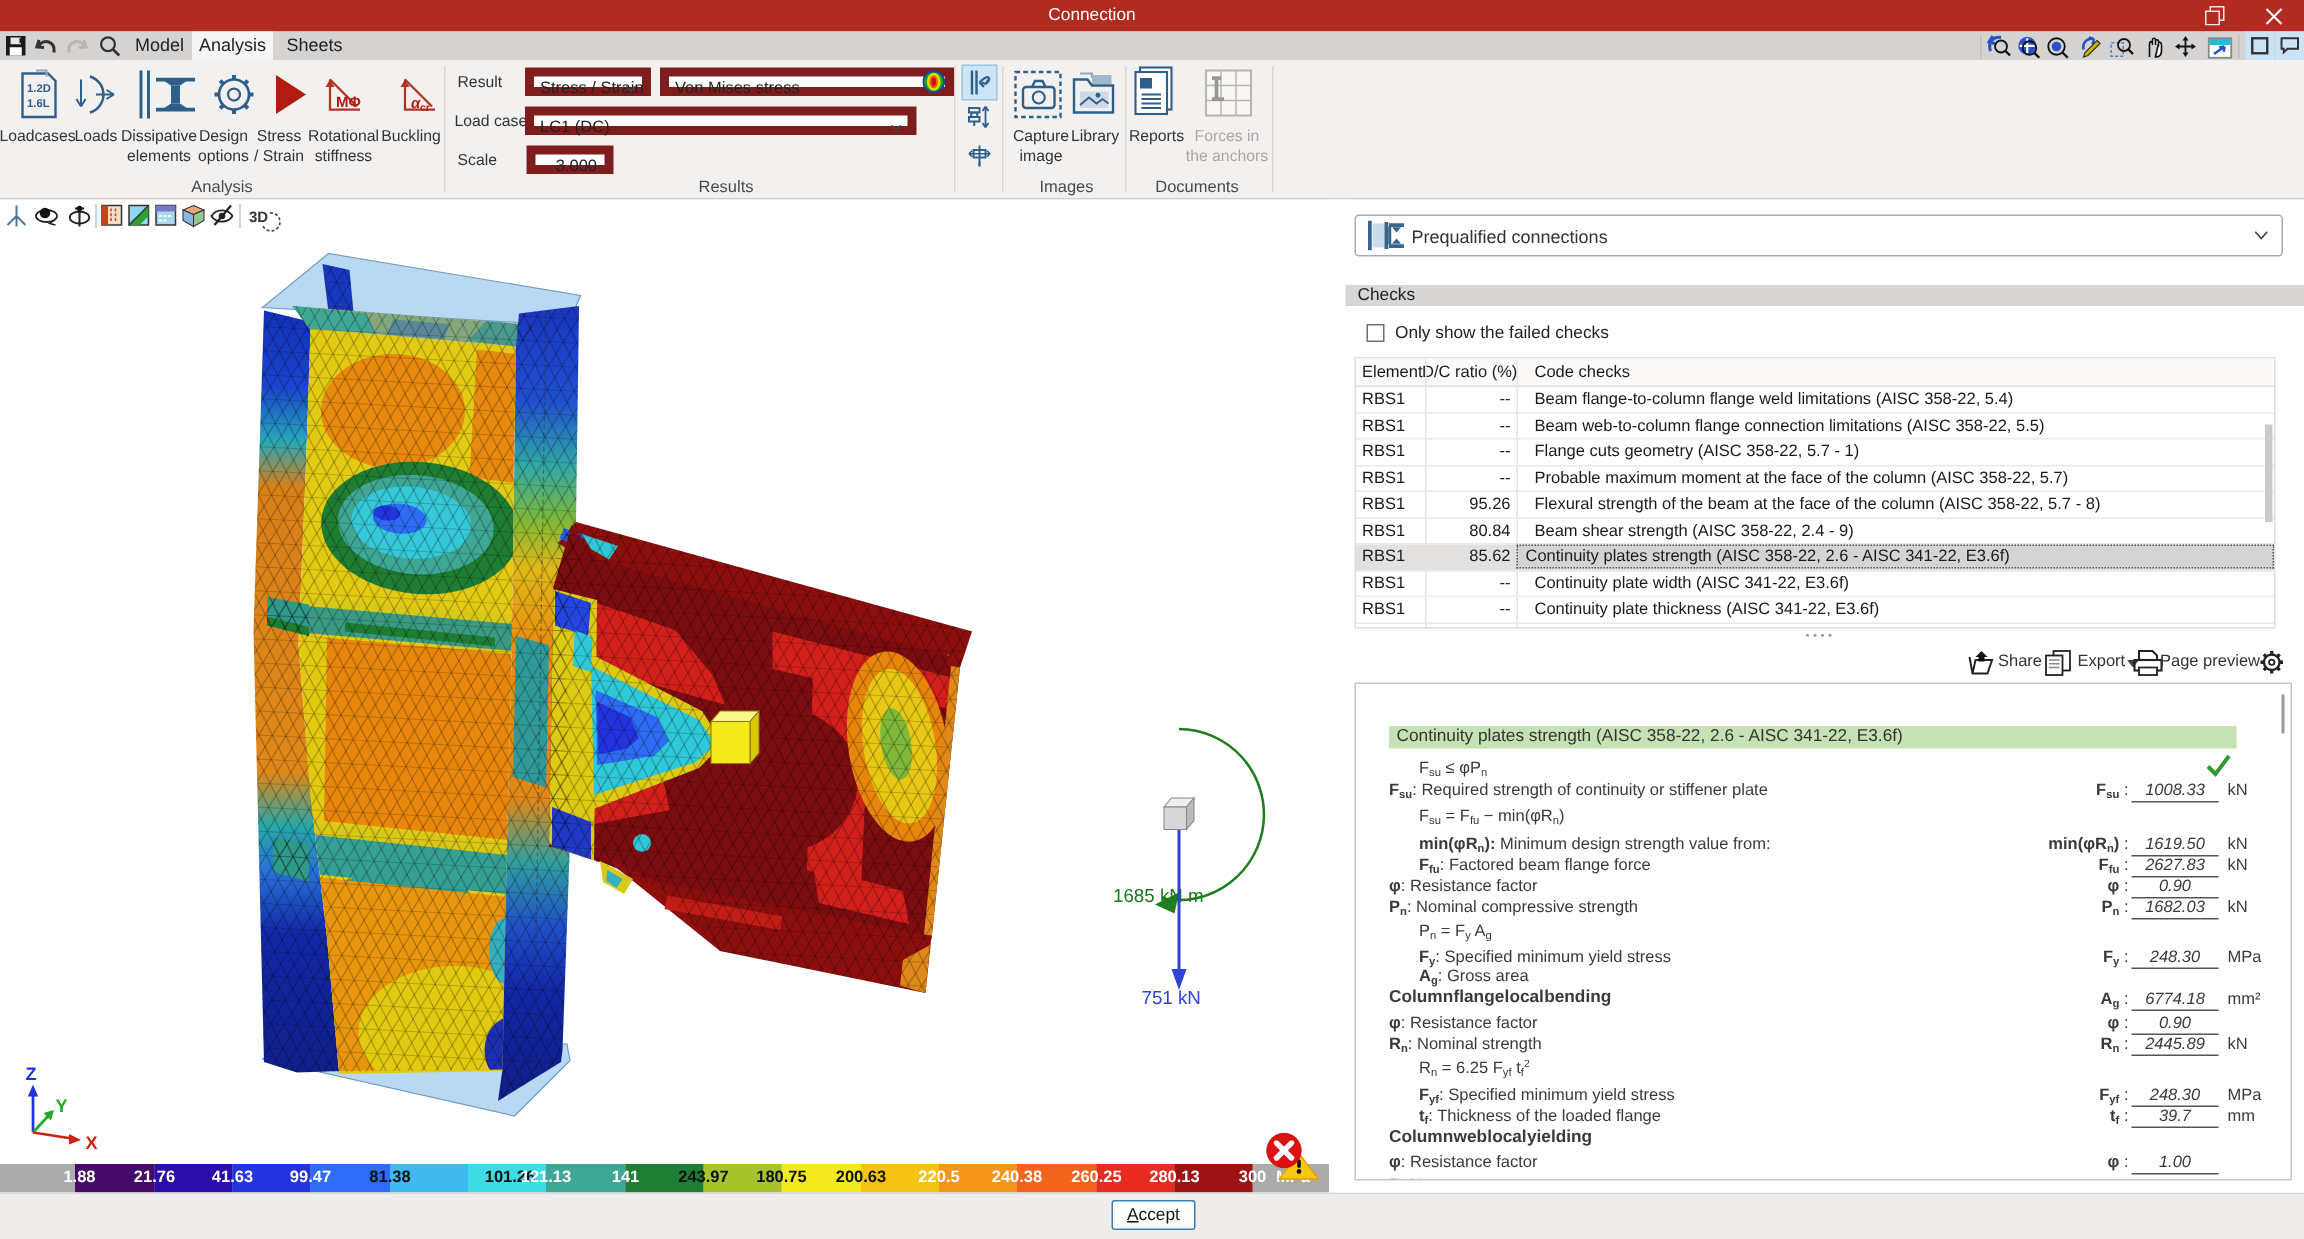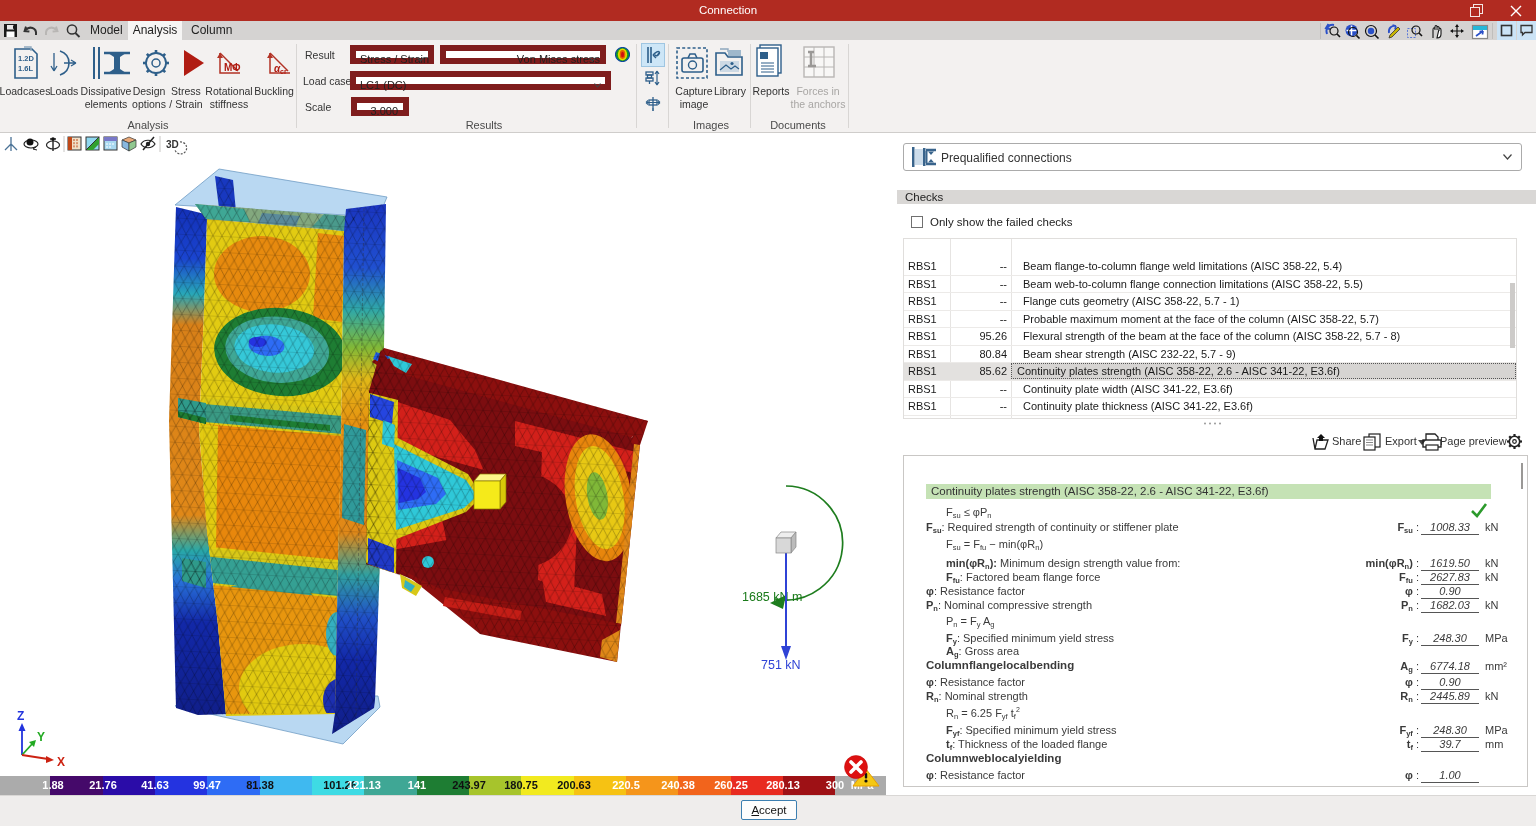--- a/index.html
+++ b/index.html
@@ -66,21 +66,21 @@
     <rect x="4" y="2" width="7" height="4.5" fill="#e8e8e8"></rect>
     <rect x="10" y="2.4" width="1.6" height="3.4" fill="#1a1a1a"></rect>
     <rect x="3.5" y="8.5" width="8" height="5.5" fill="#fff"></rect>
     <path d="M33 12 C34 4 26 3 23 7 M23 3.6 L21.6 8.2 L26.4 8.6" stroke="#333" stroke-width="2" fill="none"></path>
     <path d="M43 12 C42 4 50 3 53 7 M53 3.6 L54.4 8.2 L49.6 8.6" stroke="#b8b6b4" stroke-width="2" fill="none"></path>
     <circle cx="69" cy="6.5" r="4.6" stroke="#333" stroke-width="1.5" fill="none"></circle>
     <path d="M72.4 10 L76.5 14" stroke="#333" stroke-width="1.8"></path>
   </svg>
   <div class="abs tab" style="left:90px;padding:0;">Model</div>
   <div class="abs tab" id="tab-analysis" style="left:128px;width:54px;padding:0;text-align:center;">Analysis</div>
-  <div class="abs tab" style="left:191px;padding:0;">Column</div>
+  <div class="abs tab" style="left:191px;padding:0;">Sheets</div>
 
   <svg class="abs" style="left:1320px;top:22px" width="176" height="18" viewBox="0 0 176 18">
     <line x1="0.5" y1="1" x2="0.5" y2="17" stroke="#c0bebc"></line>
     <g fill="none" stroke="#111" stroke-width="1.2">
       <g transform="translate(5,2)">
         <path d="M2 10 C0 4 4 0 9 1 M3.5 0 L1 4 L5 5" stroke="#2a50c8" stroke-width="2"></path>
         <circle cx="9" cy="7" r="4"></circle>
         <path d="M12 10 L15 13" stroke-width="1.6"></path>
       </g>
       <g transform="translate(25,2)">
@@ -190,21 +190,21 @@
   </svg>
 
   <div class="rlbl" style="left:305px;top:49px;">Result</div>
   <div class="rlbl" style="left:303px;top:75px;">Load case</div>
   <div class="rlbl" style="left:305px;top:101px;">Scale</div>
   <div class="combo" style="left:350px;top:45px;width:84px;height:19px;">Stress / Strain<span class="chev">
       <svg width="7" height="5" viewBox="0 0 7 5">
         <path d="M0.5 0.5 L3.5 4 L6.5 0.5" stroke="#444" fill="none" stroke-width="1.1"></path>
       </svg>
     </span></div>
-  <div class="combo" style="left:440px;top:45px;width:166px;height:19px;text-align:right;">Von Mises stress<span class="chev">
+  <div class="combo" style="left:440px;top:45px;width:196px;height:19px;">Von Mises stress<span class="chev">
       <svg width="7" height="5" viewBox="0 0 7 5">
         <path d="M0.5 0.5 L3.5 4 L6.5 0.5" stroke="#444" fill="none" stroke-width="1.1"></path>
       </svg>
     </span></div>
   <div class="combo" style="left:350px;top:71px;width:261px;height:19px;">LC1 (DC)<span class="chev">
       <svg width="7" height="5" viewBox="0 0 7 5">
         <path d="M0.5 0.5 L3.5 4 L6.5 0.5" stroke="#444" fill="none" stroke-width="1.1"></path>
       </svg>
     </span></div>
   <div class="combo" style="left:351px;top:97px;width:58px;height:19px;text-align:right;padding-right:5px;">3.000</div>
@@ -542,20 +542,25 @@
   </svg>
   <div class="abs" style="left:941px;top:151px;font-size:12px;color:#333;">Prequalified connections</div>
   <svg class="abs" style="left:1503px;top:154px" width="9" height="6" viewBox="0 0 9 6">
     <path d="M0.5 0.5 L4.5 5 L8.5 0.5" stroke="#444" fill="none" stroke-width="1.2"></path>
   </svg>
 
   <div class="abs secbar" style="left:897px;top:190px;width:639px;height:14px;line-height:14px;padding-left:8px;box-sizing:border-box;">Checks</div>
   <div class="abs" style="left:911px;top:216px;width:12px;height:12px;background:#fff;border:1px solid #707070;box-sizing:border-box;"></div>
   <div class="abs" style="left:930px;top:216px;font-size:11.5px;color:#222;">Only show the failed checks</div>
   <div class="abs" id="ctable">
+    <div style="position:absolute;left:0;top:0;width:612px;height:19px;background:#fbfaf9;border-bottom:1px solid #e0dedc;box-sizing:border-box;">
+      <span class="tc1" style="top:3px;">Element</span>
+      <span class="tc2" style="top:3px;width:62px;">D/C ratio (%)</span>
+      <span class="tc3" style="top:3px;">Code checks</span>
+    </div>
     <div style="position:absolute;left:46px;top:0;width:1px;height:180px;background:#e6e4e2;"></div>
     <div style="position:absolute;left:107px;top:0;width:1px;height:180px;background:#e6e4e2;"></div>
     <div class="trow" style="top:19px;">
       <span class="tc1">RBS1</span>
       <span class="tc2">--</span>
       <span class="tc3">Beam flange-to-column flange weld limitations (AISC 358-22, 5.4)</span>
     </div>
     <div class="trow" style="top:36.5px;">
       <span class="tc1">RBS1</span>
       <span class="tc2">--</span>
@@ -572,21 +577,21 @@
       <span class="tc3">Probable maximum moment at the face of the column (AISC 358-22, 5.7)</span>
     </div>
     <div class="trow" style="top:89px;">
       <span class="tc1">RBS1</span>
       <span class="tc2">95.26</span>
       <span class="tc3">Flexural strength of the beam at the face of the column (AISC 358-22, 5.7 - 8)</span>
     </div>
     <div class="trow" style="top:106.5px;">
       <span class="tc1">RBS1</span>
       <span class="tc2">80.84</span>
-      <span class="tc3">Beam shear strength (AISC 232-22, 5.7 - 9)</span>
+      <span class="tc3">Beam shear strength (AISC 358-22, 2.4 - 9)</span>
     </div>
     <div class="trow" style="top:124px;background:#e3e1df;">
       <span class="tc1">RBS1</span>
       <span class="tc2">85.62</span>
       <span class="tc3" style="left:107px;width:505px;box-sizing:border-box;outline:1px dotted #555;outline-offset:-1px;background:#d6d4d2;top:0;padding-top:2px;height:15.5px;">Continuity plates strength (AISC 358-22, 2.6 - AISC 341-22, E3.6f)</span>
     </div>
     <div class="trow" style="top:141.5px;">
       <span class="tc1">RBS1</span>
       <span class="tc2">--</span>
       <span class="tc3">Continuity plate width (AISC 341-22, E3.6f)</span>

